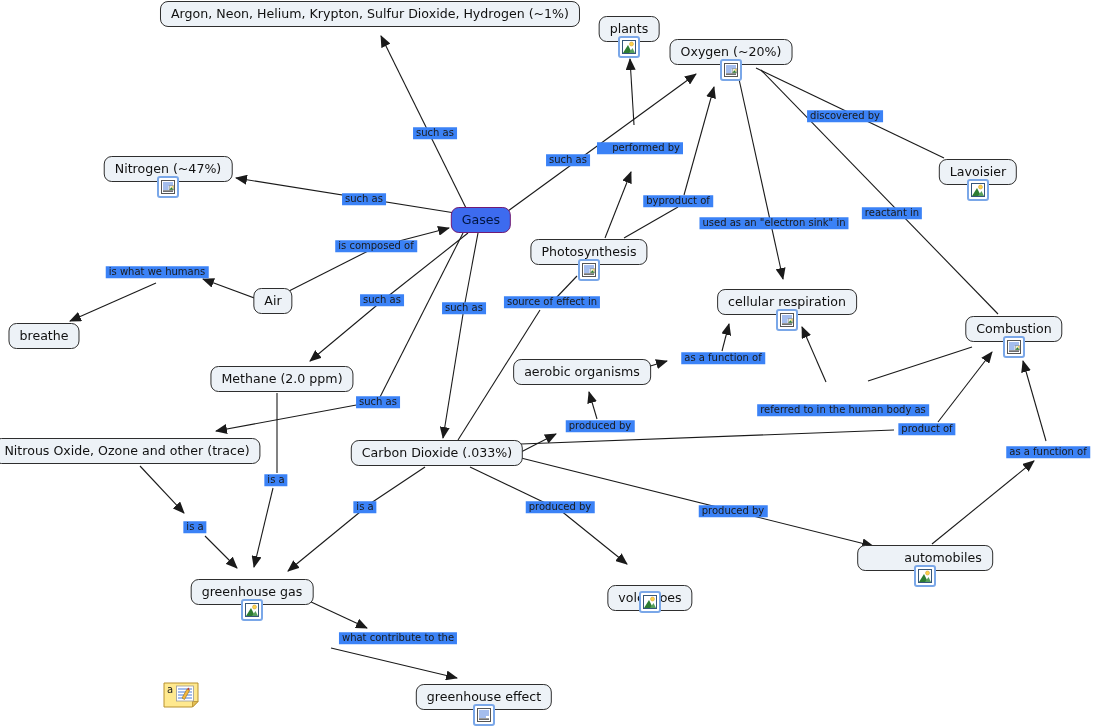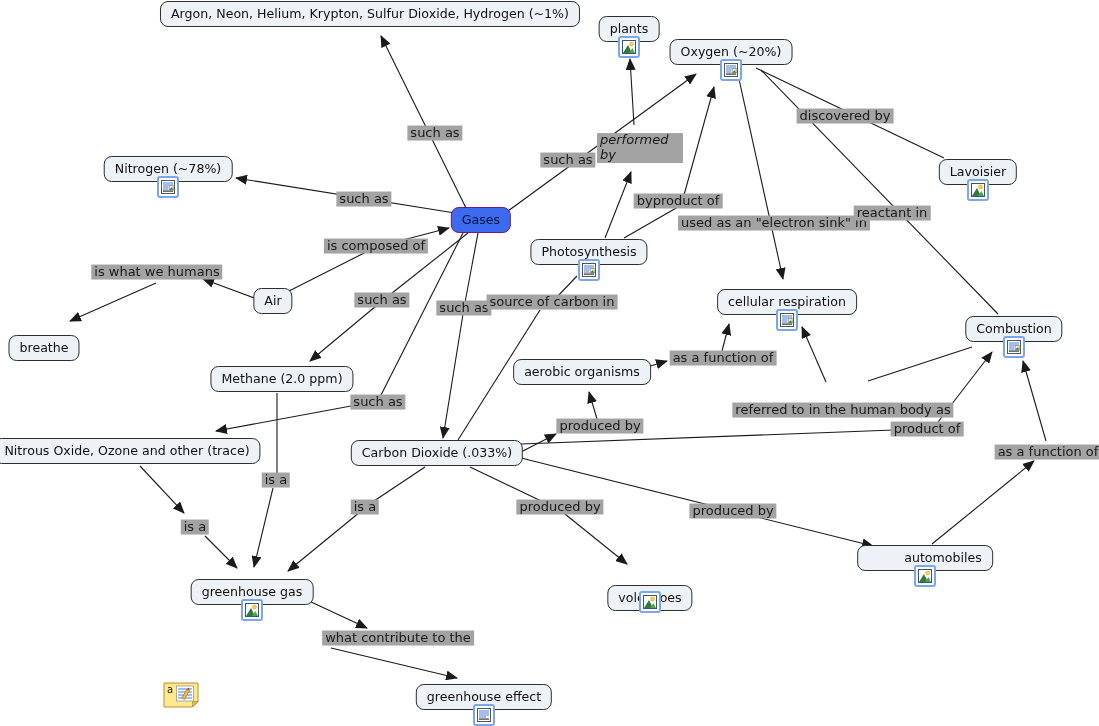--- a/index.html
+++ b/index.html
@@ -12,22 +12,22 @@
     position:absolute; transform:translate(-50%,-50%);
     background:#edf2f7; border:1px solid #2e2e2e; border-radius:8px;
     padding:3px 10px 4px 10px; font-size:12.6px; color:#111; white-space:nowrap;
     z-index:2; text-align:center; line-height:1.35;
   }
   .node.selected{
     background:#3d6bef; border:1px solid #701a75; color:#001540;
   }
   .lbl{
     position:absolute; transform:translate(-50%,-50%);
-    background:#a3a3a3; padding:0 3px; font-size:13px; color:#1a1a1a;
-    white-space:nowrap; z-index:1; text-align:left; line-height:1.15;
+    background:#3b82f6; padding:0 3px; font-size:10px; color:#1a1a1a;
+    white-space:nowrap; z-index:1; text-align:right; line-height:1.15;
   }
   .lbl.wrap{white-space:normal;}
   .res-icon{
     position:absolute; transform:translate(-50%,0);
     width:18px; height:18px; background:#fff;
     border:2px solid #7aa7e8; border-radius:3px; z-index:3;
     display:flex; align-items:center; justify-content:center;
   }
   .res-icon svg{display:block;}
   .annotation{position:absolute; z-index:3;}
@@ -82,31 +82,31 @@
         <line x1="273" y1="488" x2="254" y2="567" stroke="#1a1a1a" stroke-width="1.1" marker-end="url(#arw)"></line>
         <line x1="140" y1="466" x2="184" y2="513" stroke="#1a1a1a" stroke-width="1.1" marker-end="url(#arw)"></line>
         <line x1="205" y1="536" x2="237" y2="568" stroke="#1a1a1a" stroke-width="1.1" marker-end="url(#arw)"></line>
         <line x1="309" y1="601" x2="367" y2="628" stroke="#1a1a1a" stroke-width="1.1" marker-end="url(#arw)"></line>
         <line x1="331" y1="648" x2="457" y2="678" stroke="#1a1a1a" stroke-width="1.1" marker-end="url(#arw)"></line>
         <line x1="932" y1="544" x2="1034" y2="461" stroke="#1a1a1a" stroke-width="1.1" marker-end="url(#arw)"></line>
         <line x1="1046" y1="441" x2="1023" y2="361" stroke="#1a1a1a" stroke-width="1.1" marker-end="url(#arw)"></line>
       </svg>
       <div class="lbl" style="left: 435px; top: 133px;">such as</div>
       <div class="lbl" style="left: 568px; top: 160px;">such as</div>
-      <div class="lbl wrap" style="left: 640px; top: 148px; width: 80px; font-style: italic;">performed by</div>
+      <div class="lbl wrap" style="left: 640px; top: 148px; width: 80px;">performed by</div>
       <div class="lbl" style="left: 845px; top: 116px;">discovered by</div>
       <div class="lbl" style="left: 364px; top: 199px;">such as</div>
       <div class="lbl" style="left: 678px; top: 201px;">byproduct of</div>
       <div class="lbl" style="left: 774px; top: 223px;">used as an "electron sink" in</div>
       <div class="lbl" style="left: 892px; top: 213px;">reactant in</div>
       <div class="lbl" style="left: 376px; top: 246px;">is composed of</div>
       <div class="lbl" style="left: 157px; top: 272px;">is what we humans</div>
       <div class="lbl" style="left: 382px; top: 300px;">such as</div>
       <div class="lbl" style="left: 464px; top: 308px;">such as</div>
-      <div class="lbl" style="left: 552px; top: 302px;">source of carbon in</div>
+      <div class="lbl" style="left: 552px; top: 302px;">source of effect in</div>
       <div class="lbl" style="left: 723px; top: 358px;">as a function of</div>
       <div class="lbl" style="left: 843px; top: 410px;">referred to in the human body as</div>
       <div class="lbl" style="left: 378px; top: 402px;">such as</div>
       <div class="lbl" style="left: 600px; top: 426px;">produced by</div>
       <div class="lbl" style="left: 927px; top: 429px;">product of</div>
       <div class="lbl" style="left: 1048px; top: 452px;">as a function of</div>
       <div class="lbl" style="left: 195px; top: 527px;">is a</div>
       <div class="lbl" style="left: 276px; top: 480px;">is a</div>
       <div class="lbl" style="left: 365px; top: 507px;">is a</div>
       <div class="lbl" style="left: 560px; top: 507px;">produced by</div>
@@ -129,21 +129,21 @@
           <rect x="2" y="2.5" width="10" height="1" fill="#4a7ddc"></rect>
           <rect x="2" y="4.5" width="10" height="1" fill="#4a7ddc"></rect>
           <rect x="2" y="6.5" width="5.5" height="1" fill="#4a7ddc"></rect>
           <rect x="2" y="8.5" width="5.5" height="1" fill="#4a7ddc"></rect>
           <rect x="2" y="10.5" width="10" height="1.2" fill="#333"></rect>
           <rect x="8.2" y="5.8" width="4.6" height="4.2" fill="#eef3dd" stroke="#777" stroke-width="0.5"></rect>
           <path d="M8.4 9.8 L10.4 7.3 L12.6 9.8 Z" fill="#2e7d32"></path>
           <circle cx="11.7" cy="6.9" r="0.8" fill="#ffd24a"></circle>
         </svg>
       </span>
-      <div class="node" style="left: 168px; top: 169px;">Nitrogen (~78%)</div>
+      <div class="node" style="left: 168px; top: 169px;">Nitrogen (~47%)</div>
       <span class="res-icon" style="left: 168px; top: 176px;">
         <svg width="14" height="14" viewBox="0 0 14 14">
           <rect x="0.5" y="0.5" width="13" height="13" fill="#fff" stroke="#555"></rect>
           <rect x="2" y="2.5" width="10" height="1" fill="#4a7ddc"></rect>
           <rect x="2" y="4.5" width="10" height="1" fill="#4a7ddc"></rect>
           <rect x="2" y="6.5" width="5.5" height="1" fill="#4a7ddc"></rect>
           <rect x="2" y="8.5" width="5.5" height="1" fill="#4a7ddc"></rect>
           <rect x="2" y="10.5" width="10" height="1.2" fill="#333"></rect>
           <rect x="8.2" y="5.8" width="4.6" height="4.2" fill="#eef3dd" stroke="#777" stroke-width="0.5"></rect>
           <path d="M8.4 9.8 L10.4 7.3 L12.6 9.8 Z" fill="#2e7d32"></path>
@@ -182,21 +182,21 @@
           <rect x="2" y="2.5" width="10" height="1" fill="#4a7ddc"></rect>
           <rect x="2" y="4.5" width="10" height="1" fill="#4a7ddc"></rect>
           <rect x="2" y="6.5" width="5.5" height="1" fill="#4a7ddc"></rect>
           <rect x="2" y="8.5" width="5.5" height="1" fill="#4a7ddc"></rect>
           <rect x="2" y="10.5" width="10" height="1.2" fill="#333"></rect>
           <rect x="8.2" y="5.8" width="4.6" height="4.2" fill="#eef3dd" stroke="#777" stroke-width="0.5"></rect>
           <path d="M8.4 9.8 L10.4 7.3 L12.6 9.8 Z" fill="#2e7d32"></path>
           <circle cx="11.7" cy="6.9" r="0.8" fill="#ffd24a"></circle>
         </svg>
       </span>
-      <div class="node" style="left: 44px; top: 348px;">breathe</div>
+      <div class="node" style="left: 44px; top: 336px;">breathe</div>
       <div class="node" style="left: 1014px; top: 329px;">Combustion</div>
       <span class="res-icon" style="left: 1014px; top: 336px;">
         <svg width="14" height="14" viewBox="0 0 14 14">
           <rect x="0.5" y="0.5" width="13" height="13" fill="#fff" stroke="#555"></rect>
           <rect x="2" y="2.5" width="10" height="1" fill="#4a7ddc"></rect>
           <rect x="2" y="4.5" width="10" height="1" fill="#4a7ddc"></rect>
           <rect x="2" y="6.5" width="5.5" height="1" fill="#4a7ddc"></rect>
           <rect x="2" y="8.5" width="5.5" height="1" fill="#4a7ddc"></rect>
           <rect x="2" y="10.5" width="10" height="1.2" fill="#333"></rect>
           <rect x="8.2" y="5.8" width="4.6" height="4.2" fill="#eef3dd" stroke="#777" stroke-width="0.5"></rect>

